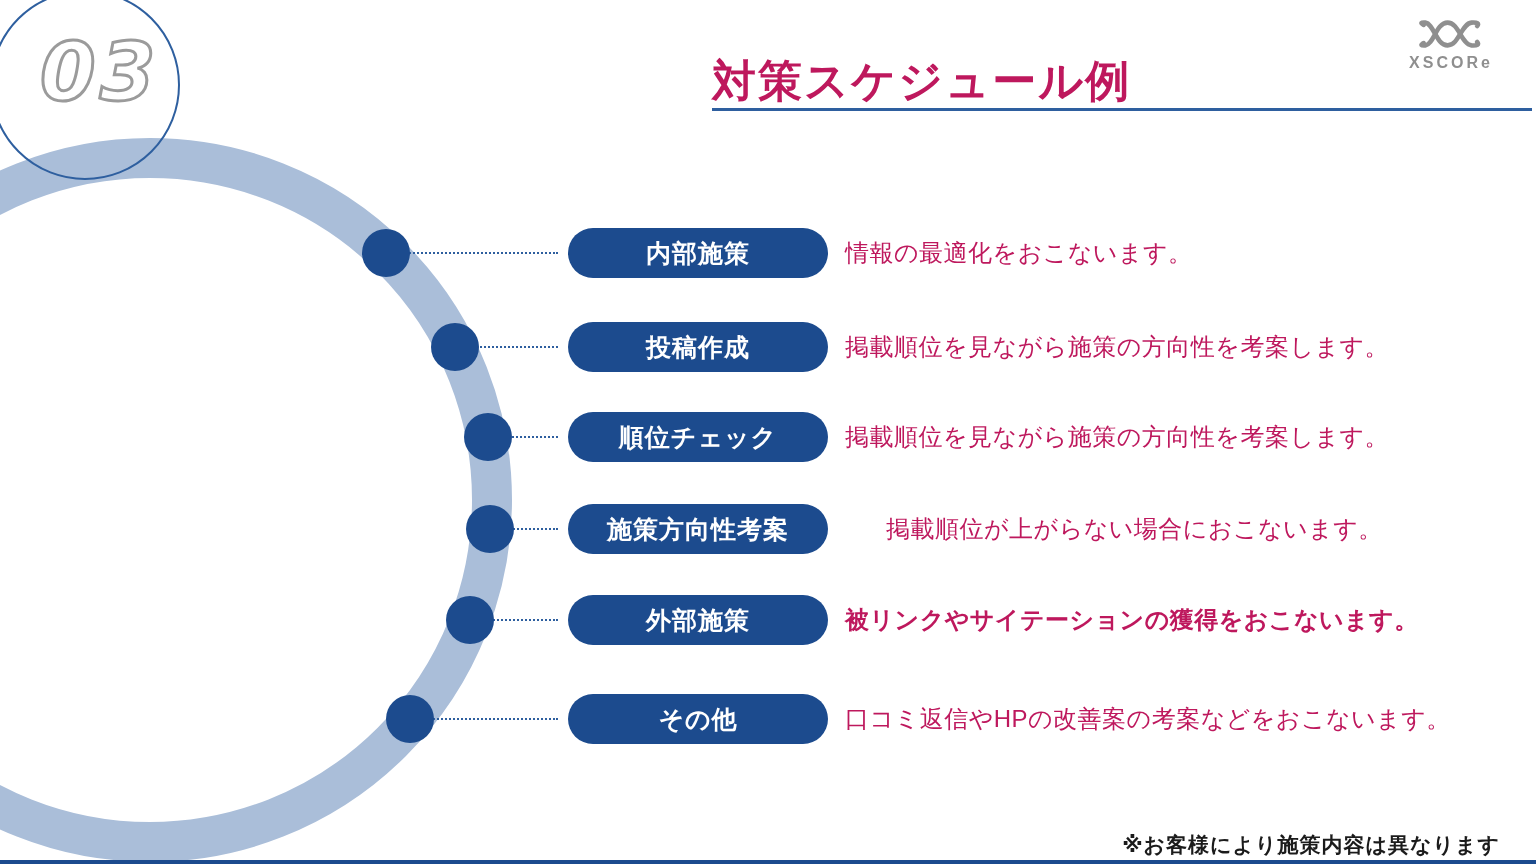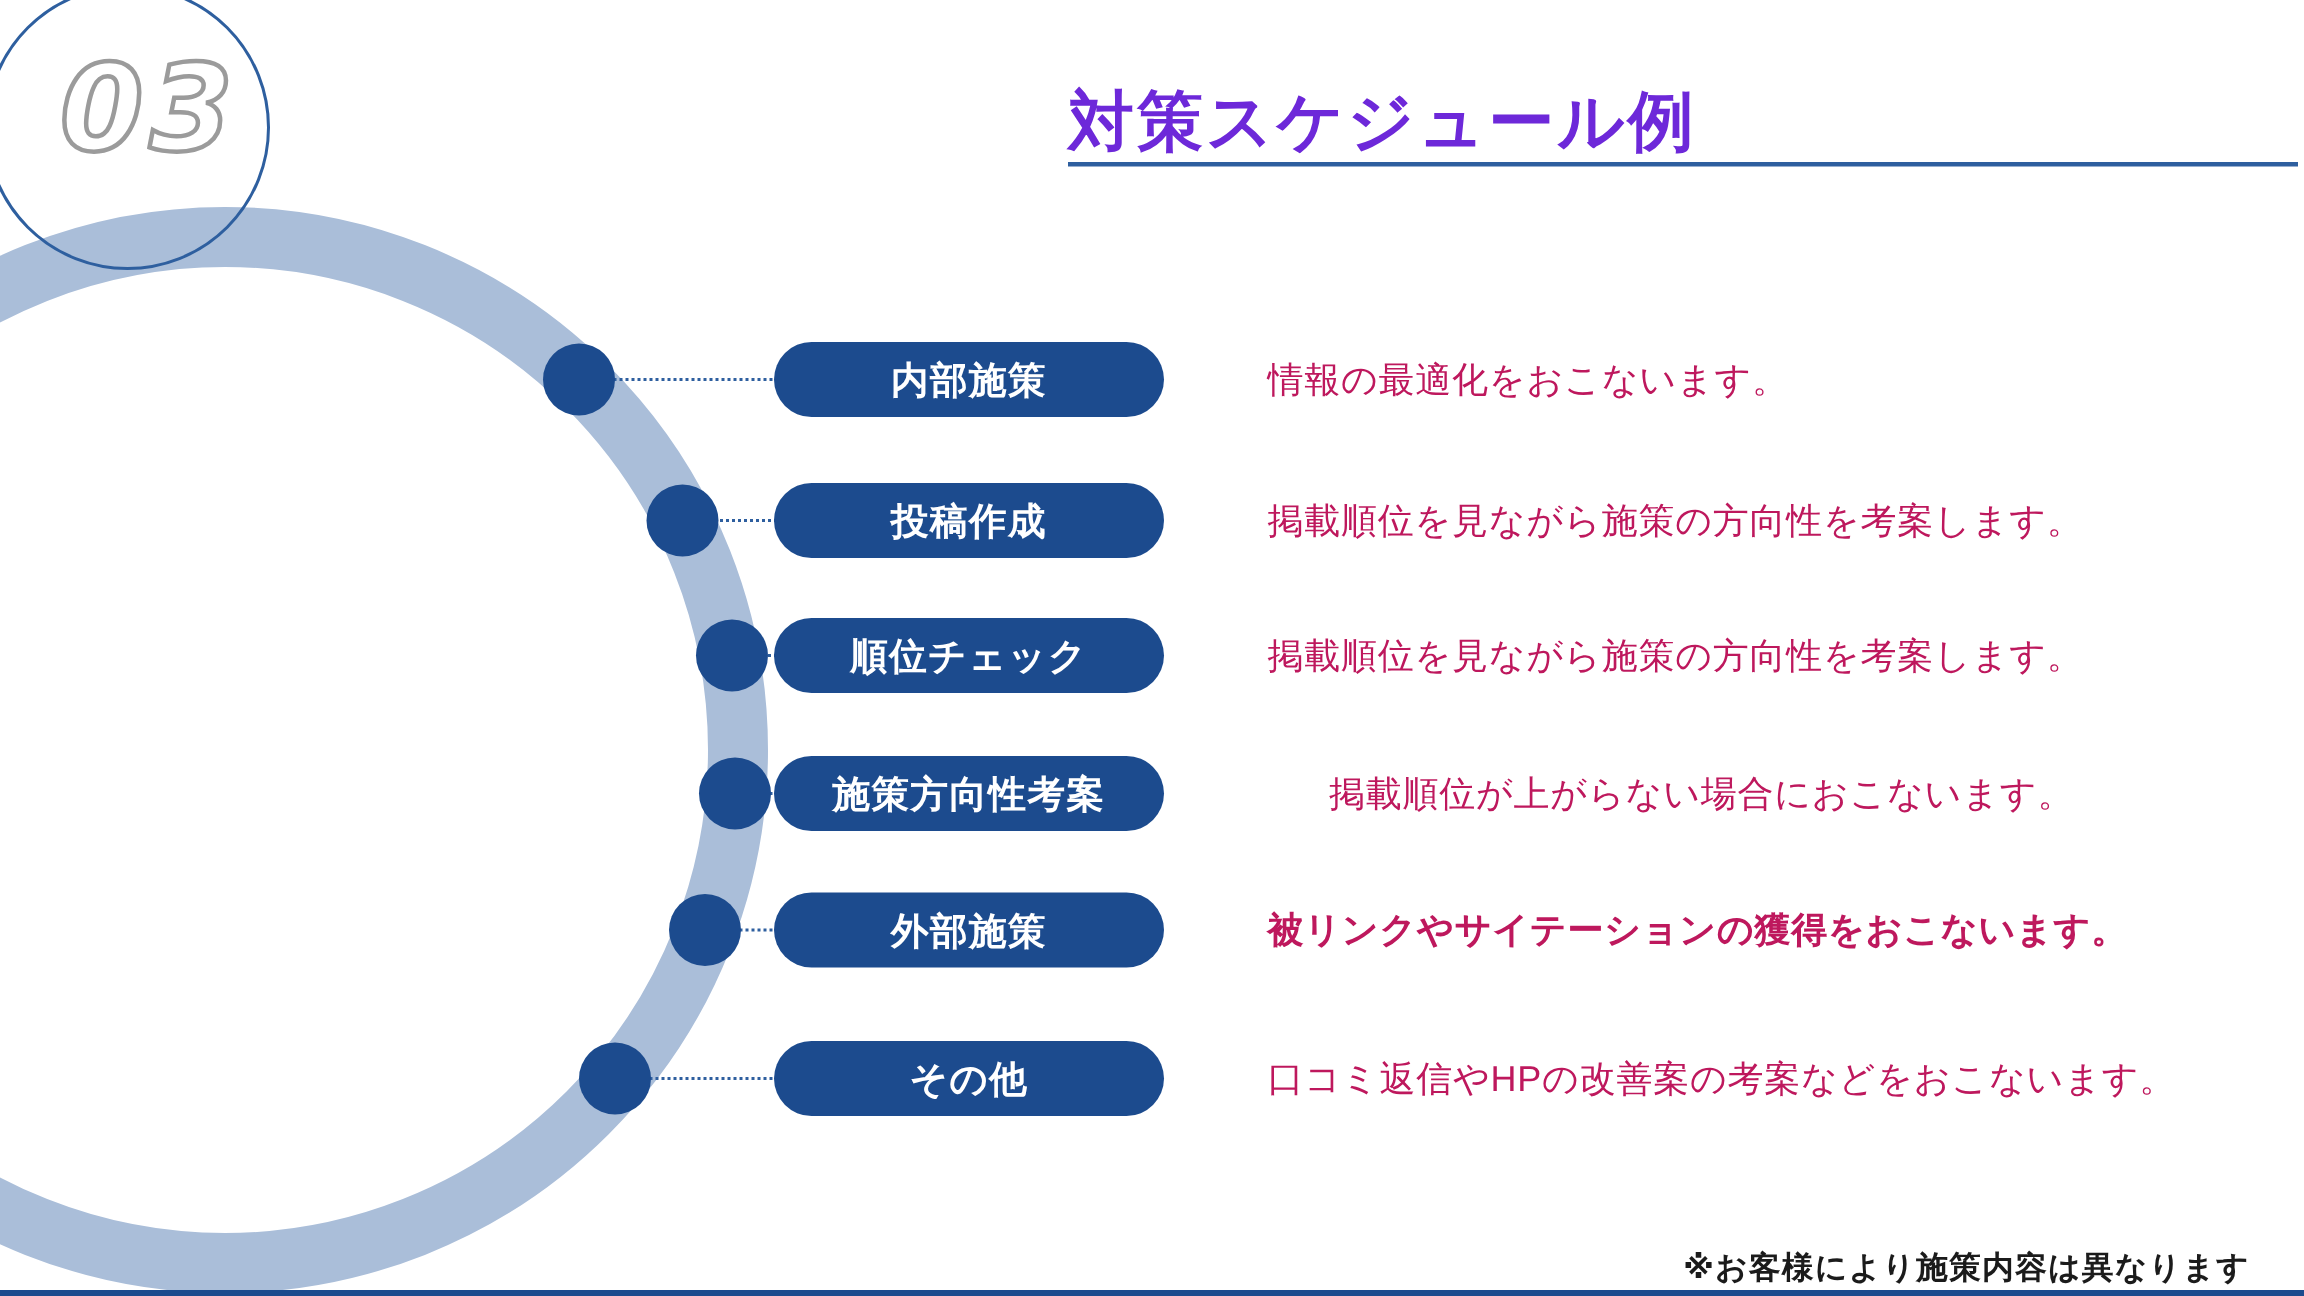--- a/index.html
+++ b/index.html
@@ -49,21 +49,21 @@
     -webkit-text-stroke: 3px var(--outline_gray, #9b9b9b);
     z-index: 3;
   }
 
   .title {
     position: absolute;
     left: 712px; top: 52px;
     font-size: 44px;
     font-weight: 800;
     letter-spacing: 2px;
-    color: #6d28d9;
+    color: #be185d;
     z-index: 4;
     white-space: nowrap;
   }
   .title-underline {
     position: absolute;
     left: 712px; top: 108px;
     width: 820px; height: 3px;
     background: var(--line_blue, #2e5f9f);
     z-index: 4;
   }
@@ -93,21 +93,21 @@
     z-index: 6;
   }
   .row .connector {
     position: absolute;
     height: 0;
     border-top: 2px dotted var(--line_blue, #2f5fa0);
     z-index: 5;
   }
   .row .pill {
     position: absolute;
-    left: 516px;
+    left: 568px;
     width: 260px; height: 50px;
     background: var(--navy, #1c4b8e);
     border-radius: 26px;
     display: flex;
     align-items: center;
     justify-content: center;
     z-index: 7;
   }
   .row .pill-label {
     color: #ffffff;
@@ -154,20 +154,29 @@
 <div class="slide">
 
   <div class="ring"></div>
   <div class="small-circle"></div>
 
   <div class="page-num">03</div>
 
   <h1 class="title">対策スケジュール例</h1>
   <div class="title-underline"></div>
 
+  <div class="logo">
+    <span>
+      <svg width="66" height="28" viewBox="0 0 58 24" fill="none">
+        <path d="M5,4 Q0.5,1.5 6.5,2 C14,3 16,22 26,22 C36,22 38,3 47,2 Q55,1.5 52,5" stroke="#8f8f8f" stroke-width="4" stroke-linecap="round" fill="none"></path>
+        <path d="M5,20 Q0.5,22.5 6.5,22 C14,21 16,2 26,2 C36,2 38,21 47,22 Q55,22.5 52,19" stroke="#8f8f8f" stroke-width="4" stroke-linecap="round" fill="none"></path>
+      </svg>
+    </span>
+    <div class="logo-text">XSCORe</div>
+  </div>
 
   <div id="rows">
   <div class="row">
     <div class="dot" style="left: 362px; top: 229px;"></div>
     <div class="connector" style="left: 386px; top: 252px; width: 172px;"></div>
     <div class="pill" style="top: 228px;">
       <span class="pill-label">内部施策</span>
     </div>
     <div class="desc" style="top: 228px;">情報の最適化をおこないます。</div>
   </div>

